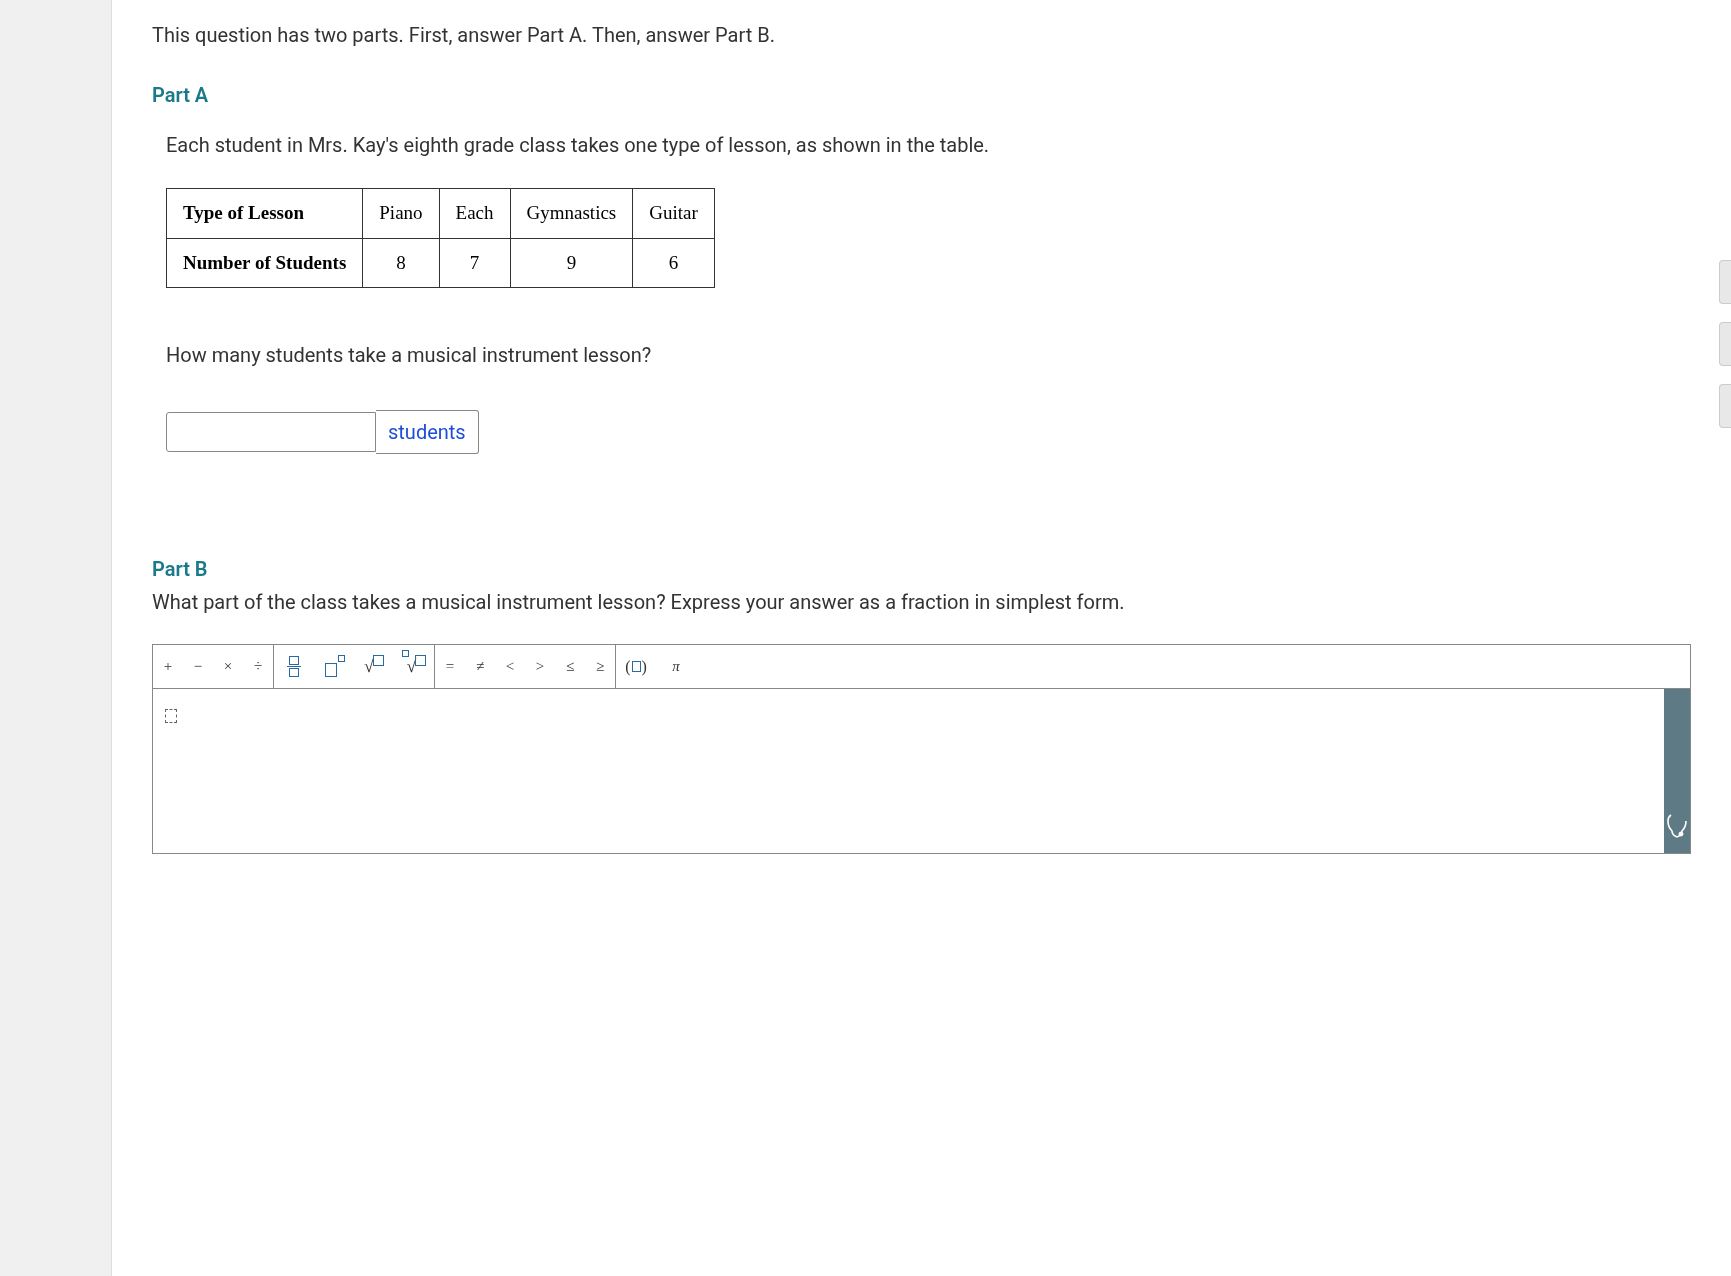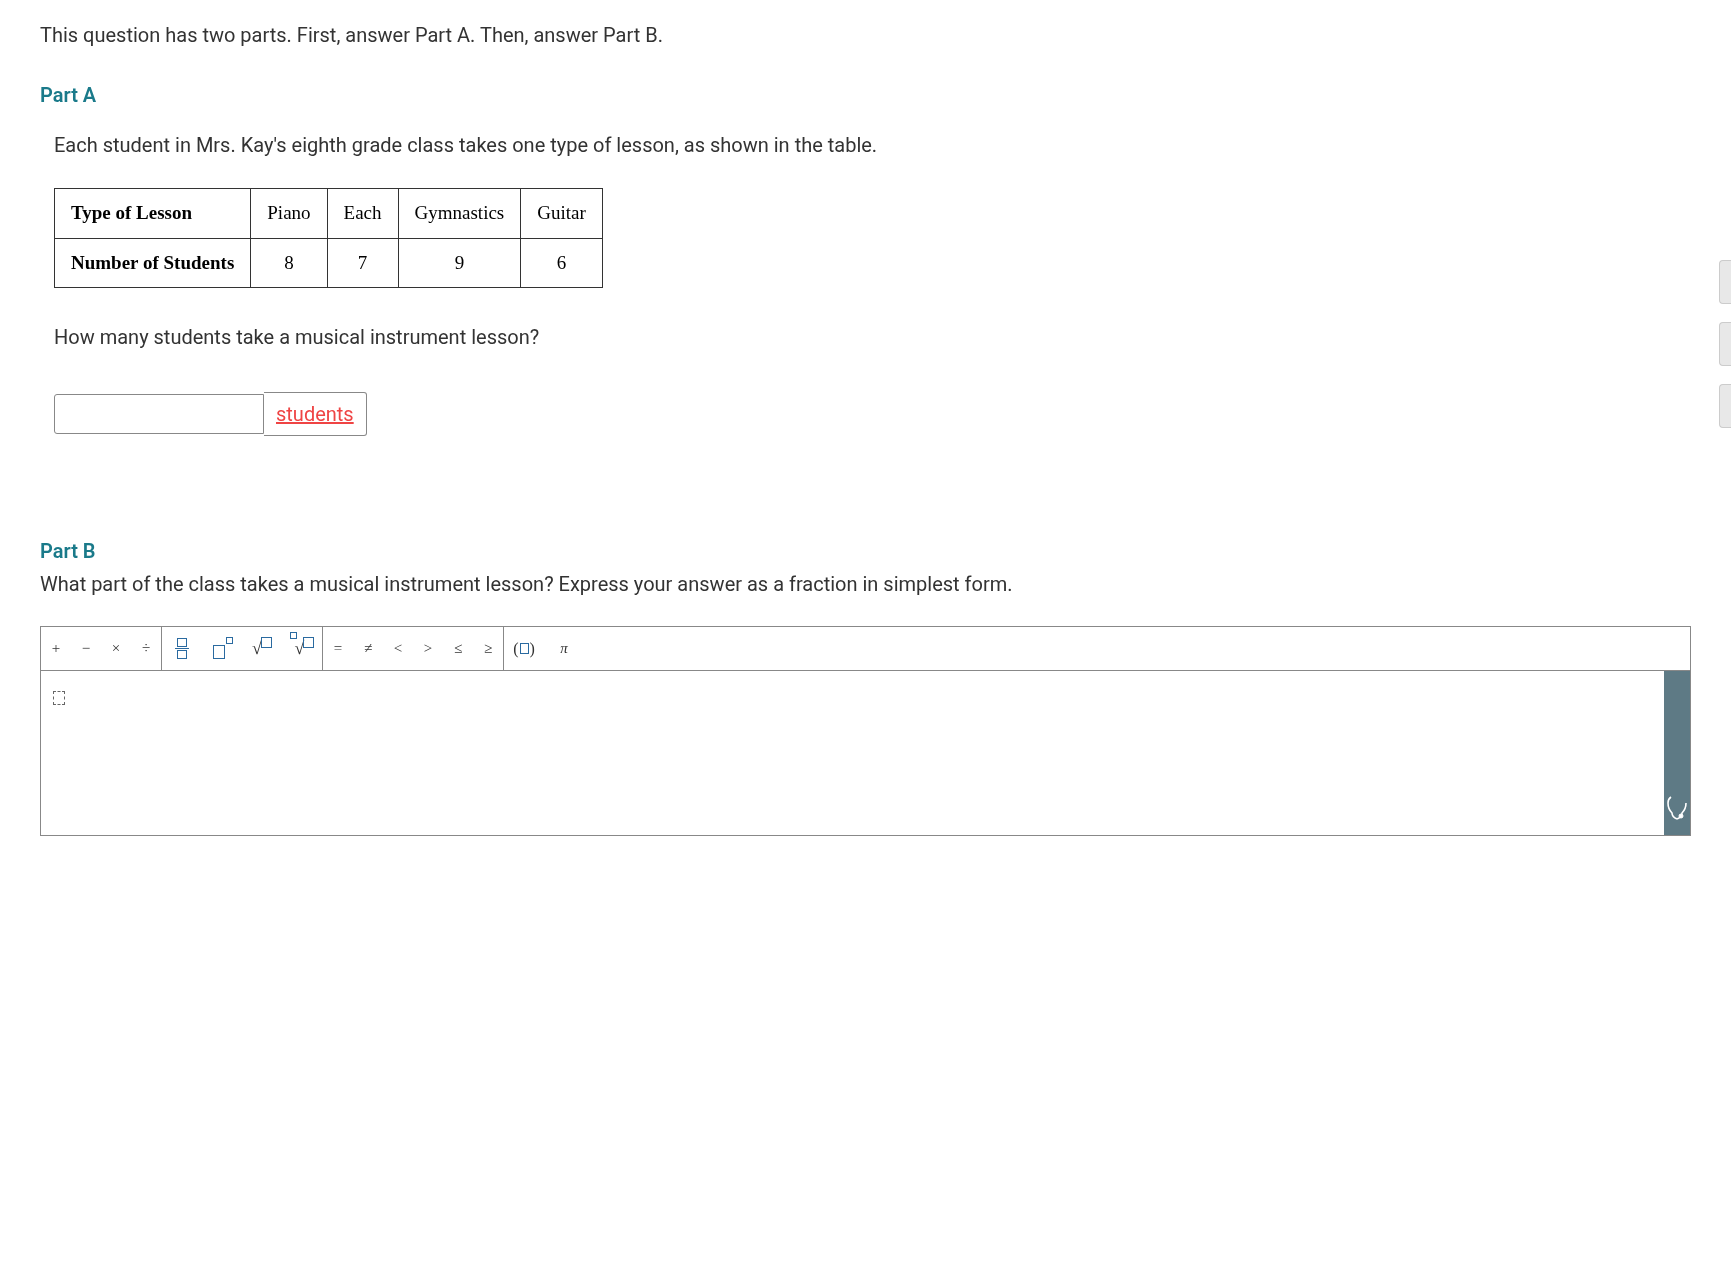--- a/index.html
+++ b/index.html
@@ -6,21 +6,20 @@
   body {
     font-family: -apple-system, BlinkMacSystemFont, "Segoe UI", Roboto, "Helvetica Neue", Arial, sans-serif;
     background: #f0f0f0;
     color: #333;
     font-size: 20px;
     line-height: 1.5;
   }
   .page {
     display: flex;
     min-height: 100vh;
-    flex-direction: column;
   }
   .left-gutter {
     width: 112px;
     background: #f0f0f0;
     border-right: 1px solid #ddd;
     flex-shrink: 0;
   }
   .content {
     flex: 1;
     background: #fff;
@@ -34,21 +33,21 @@
   .part-label {
     color: #1a7a8a;
     font-weight: 600;
     margin-bottom: 20px;
     margin-top: 30px;
   }
   .indent { margin-left: 14px; }
   .para { margin-bottom: 28px; color:#333; }
   table.data {
     border-collapse: collapse;
-    margin-bottom: 34px;
+    margin-bottom: 52px;
     padding-left: 12px;
   }
   table.data td, table.data th {
     border: 1px solid #333;
     padding: 10px 16px;
     font-family: Georgia, "Times New Roman", serif;
     font-size: 19px;
     text-align: center;
     color:#000;
   }
@@ -74,22 +73,21 @@
   }
   .unit-box {
     height: 44px;
     border: 1px solid #888;
     border-left: none;
     border-radius: 0 3px 3px 0;
     padding: 0 12px;
     display:flex;
     align-items:center;
     margin-left:-10px;
-    color:#ef4444;
-    text-decoration:underline;
+    color:#1d4ed8;
   }
   .partB-label {
     color: #1a7a8a;
     font-weight: 600;
     margin-bottom: 3px;
   }
   .partB-q {
     margin-bottom: 27px;
     color:#333;
   }

